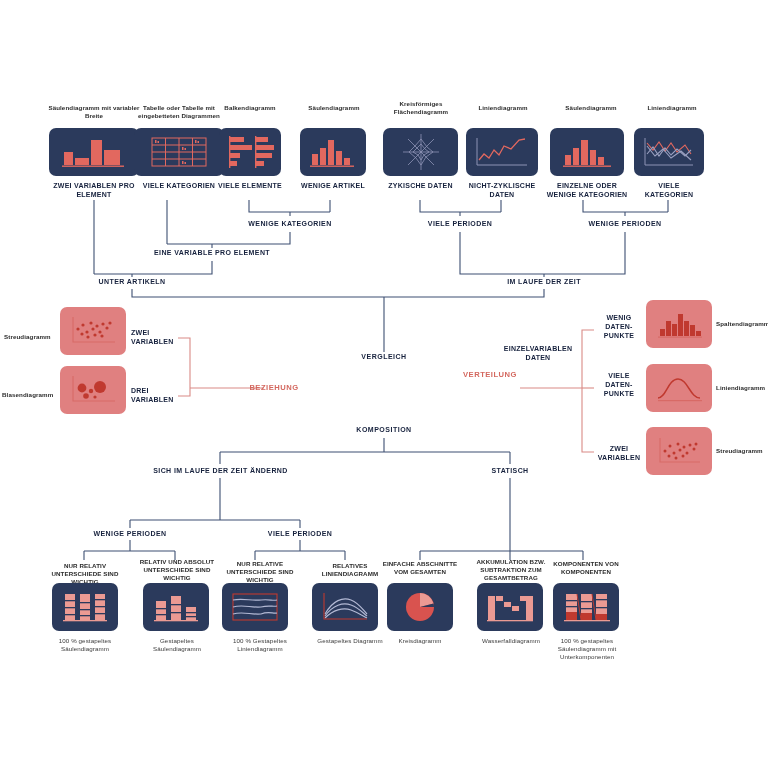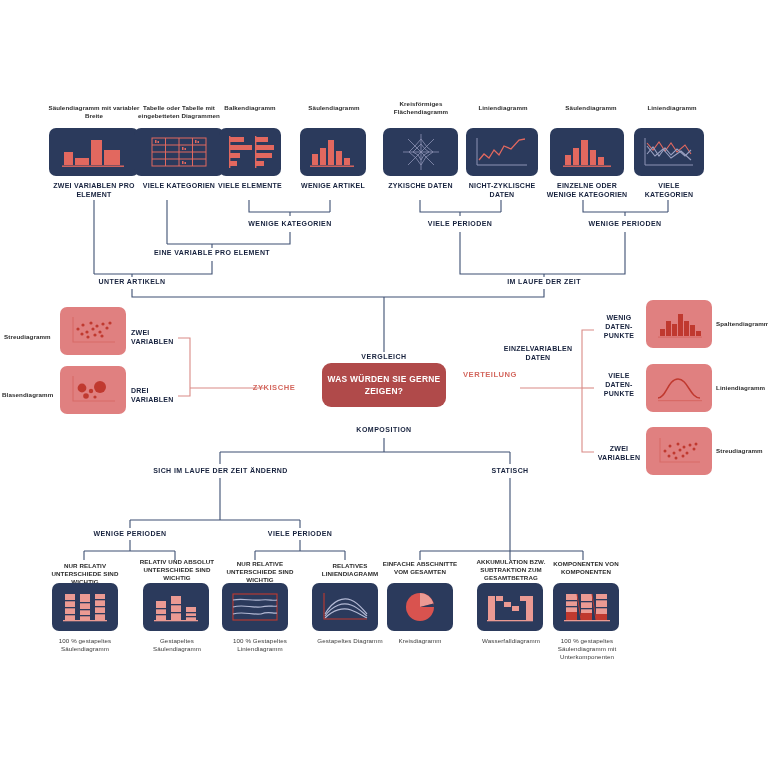--- a/index.html
+++ b/index.html
@@ -260,25 +260,22 @@
   <div class="node" style="left:634px;top:181px;width:70px;">VIELE KATEGORIEN</div>
 
   <div class="junc" style="left:240px;top:219px;width:100px;">WENIGE KATEGORIEN</div>
   <div class="junc" style="left:412px;top:219px;width:96px;">VIELE PERIODEN</div>
   <div class="junc" style="left:577px;top:219px;width:96px;">WENIGE PERIODEN</div>
   <div class="junc" style="left:147px;top:248px;width:130px;">EINE VARIABLE PRO ELEMENT</div>
   <div class="junc" style="left:85px;top:277px;width:94px;">UNTER ARTIKELN</div>
   <div class="junc" style="left:497px;top:277px;width:94px;">IM LAUFE DER ZEIT</div>
 
   <div class="node" style="left:334px;top:352px;width:100px;letter-spacing:.5px;">VERGLEICH</div>
-  <div id="hub">
-    <span>WAS WÜRDEN SIE GERNE ZEIGEN?</span>
-  </div>
   <div class="node" style="left:334px;top:425px;width:100px;letter-spacing:.5px;">KOMPOSITION</div>
-  <div class="redlabel" style="left:238px;top:383px;width:72px;">ZYKISCHE</div>
+  <div class="redlabel" style="left:238px;top:383px;width:72px;">BEZIEHUNG</div>
   <div class="redlabel" style="left:452px;top:370px;width:76px;">VERTEILUNG</div>
 
   <div class="sidecap" style="left:4px;top:333px;width:52px;text-align:left;">Streudiagramm</div>
   <div class="tile salmon" style="left:60px;top:307px;width:66px;height:48px;">
     <svg width="54" height="36" viewBox="0 0 54 36">
       <g fill="#c0392f">
         <circle cx="12" cy="16" r="1.6"></circle>
           <circle cx="17" cy="12" r="1.6"></circle>
           <circle cx="21" cy="19" r="1.6"></circle>
         <circle cx="25" cy="10" r="1.6"></circle>

